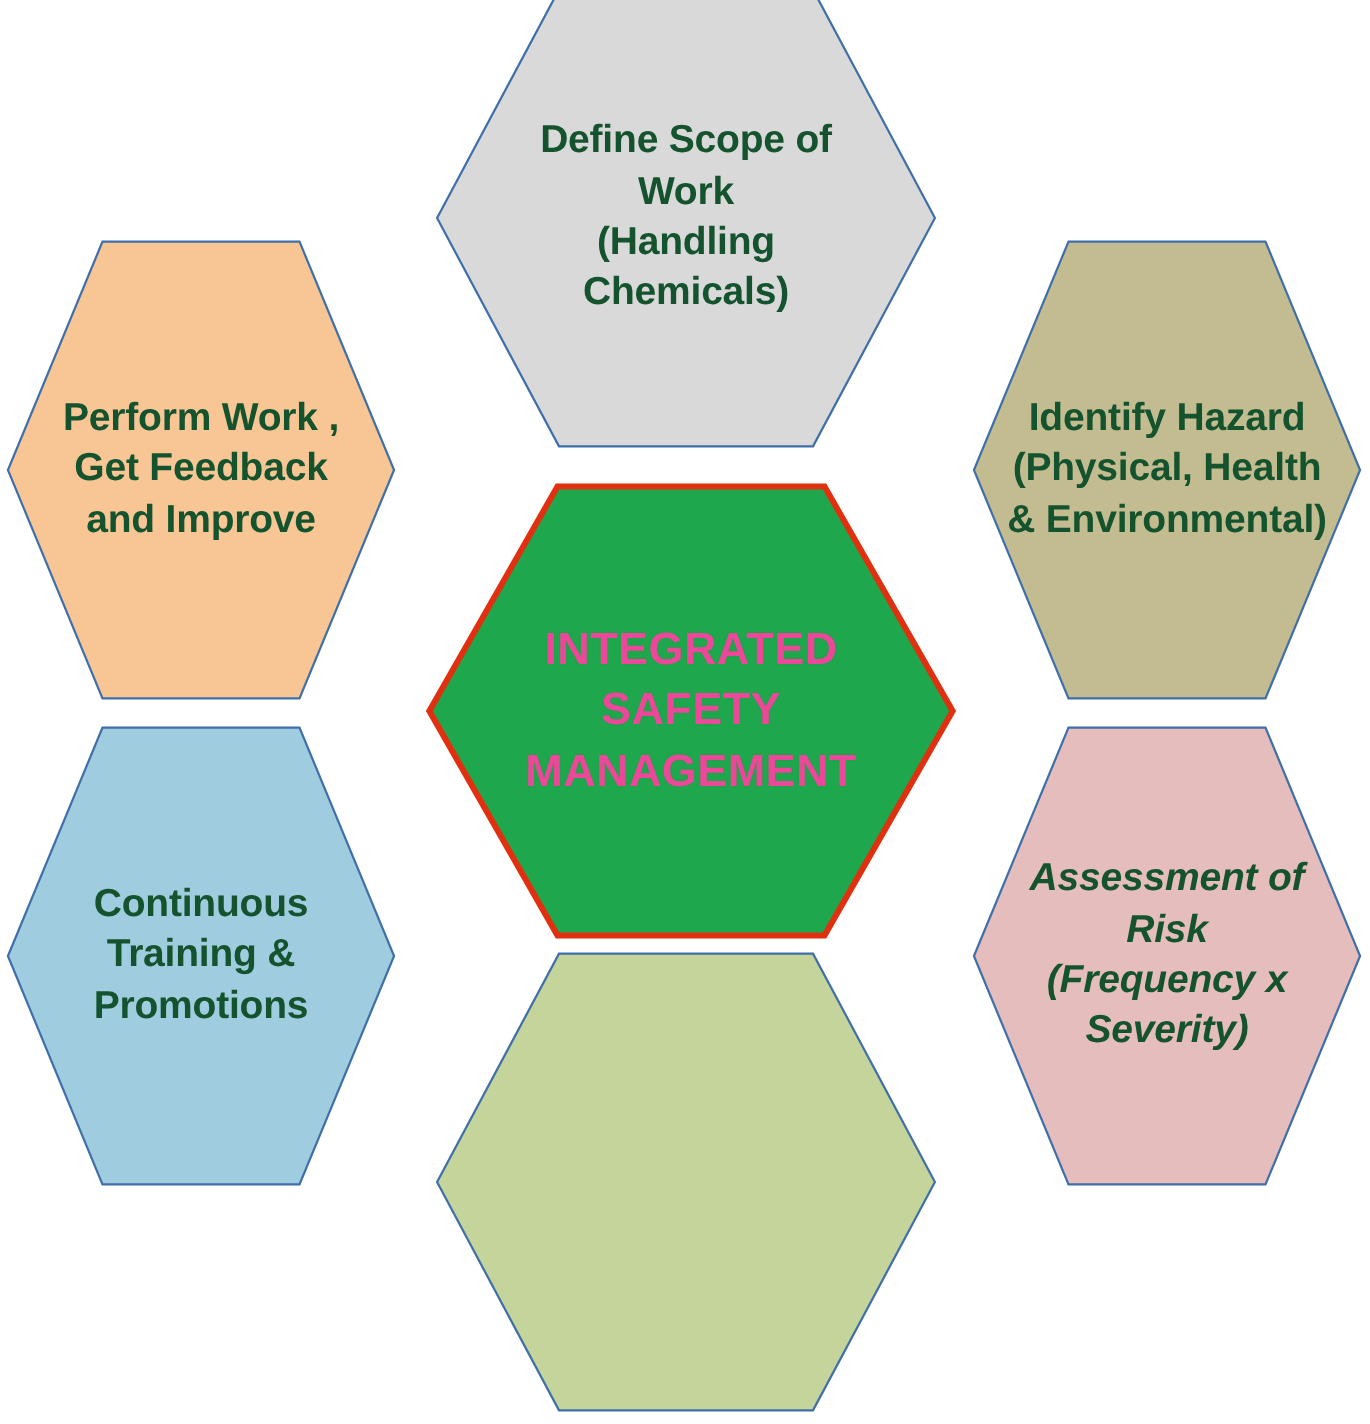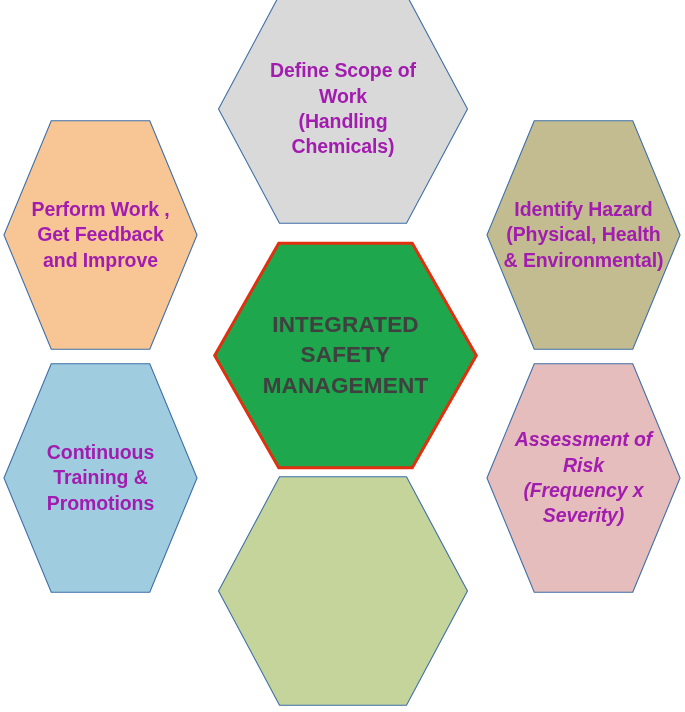--- a/index.html
+++ b/index.html
@@ -30,21 +30,21 @@
     left: 0;
     top: 0;
     width: 100%;
     height: 100%;
     display: block;
   }
   .hex-label {
     position: relative;
     z-index: 2;
     text-align: center;
-    color: #a21caf;
+    color: #14532d;
     font-weight: bold;
     line-height: 1.30;
     white-space: pre-line;
     letter-spacing: -0.1px;
     pointer-events: none;
   }
 
   
   .petal .hex-label {
     font-size: 19.5px;
@@ -53,21 +53,21 @@
   
   #hex-top      { left: 216px; top: -8px;  width: 254px; height: 234px; }
   #hex-topright { left: 485px; top: 118px; width: 197px; height: 234px; }
   #hex-botright { left: 485px; top: 361px; width: 197px; height: 234px; font-style: italic; }
   #hex-bottom   { left: 216px; top: 474px; width: 254px; height: 234px; }
   #hex-botleft  { left: 2px;   top: 361px; width: 197px; height: 234px; }
   #hex-topleft  { left: 2px;   top: 118px; width: 197px; height: 234px; }
 
   #hex-center   { left: 212px; top: 240px; width: 267px; height: 231px; }
   #hex-center .hex-label {
-    color: #404040;
+    color: #ec4899;
     font-size: 22.5px;
     line-height: 1.34;
     letter-spacing: 0.2px;
     text-shadow: 0 0 1px rgba(0,0,0,0.08);
   }
   .petal .hex-label.tight { line-height: 1.26; }
 </style>
 </head>
 <body style="background: rgb(255, 255, 255);">
 

